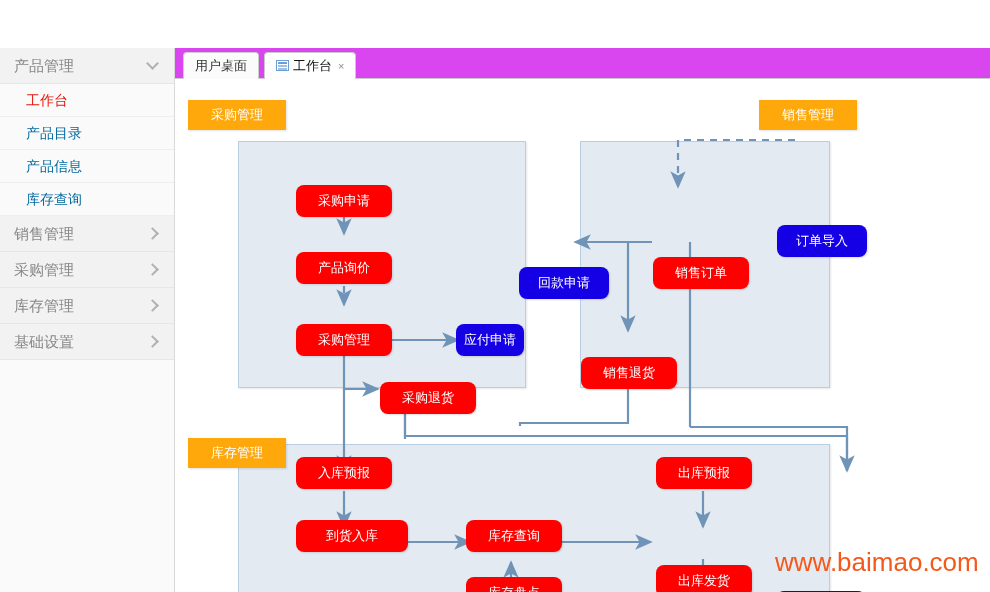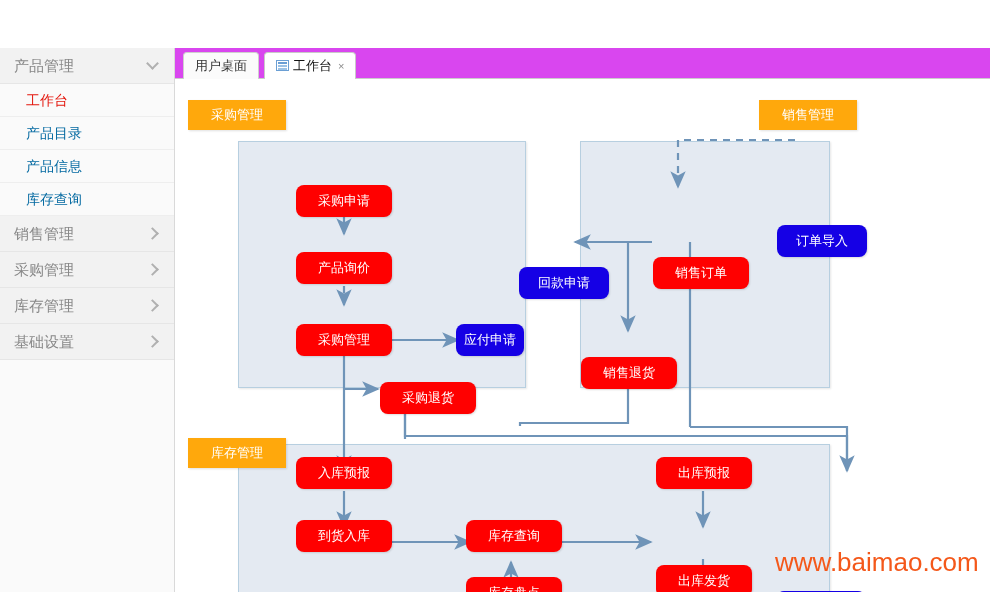--- a/index.html
+++ b/index.html
@@ -249,21 +249,21 @@
       <div class="node red" style="left:121px;top:245px;width:96px;">采购管理</div>
       <div class="node red" style="left:205px;top:303px;width:96px;">采购退货</div>
       <div class="node blue" style="left:281px;top:245px;width:68px;">应付申请</div>
 
       <div class="node blue" style="left:602px;top:146px;width:90px;">订单导入</div>
       <div class="node red" style="left:478px;top:178px;width:96px;">销售订单</div>
       <div class="node blue" style="left:344px;top:188px;width:90px;">回款申请</div>
       <div class="node red" style="left:406px;top:278px;width:96px;">销售退货</div>
 
       <div class="node red" style="left:121px;top:378px;width:96px;">入库预报</div>
-      <div class="node red" style="left:121px;top:441px;width:96px;">到货入库</div>
+      <div class="node red" style="left:121px;top:441px;width:112px;">到货入库</div>
       <div class="node red" style="left:291px;top:441px;width:96px;">库存查询</div>
       <div class="node red" style="left:291px;top:498px;width:96px;">库存盘点</div>
       <div class="node red" style="left:481px;top:378px;width:96px;">出库预报</div>
       <div class="node red" style="left:481px;top:441px;width:96px;margin-top:45px;">出库发货</div>
       <div class="node blue" style="left:601px;top:512px;width:90px;">打包出货</div>
 
       <div class="watermark" style="left:600px;top:468px;">www.baimao.com</div>
 
     </div>
   </div>

